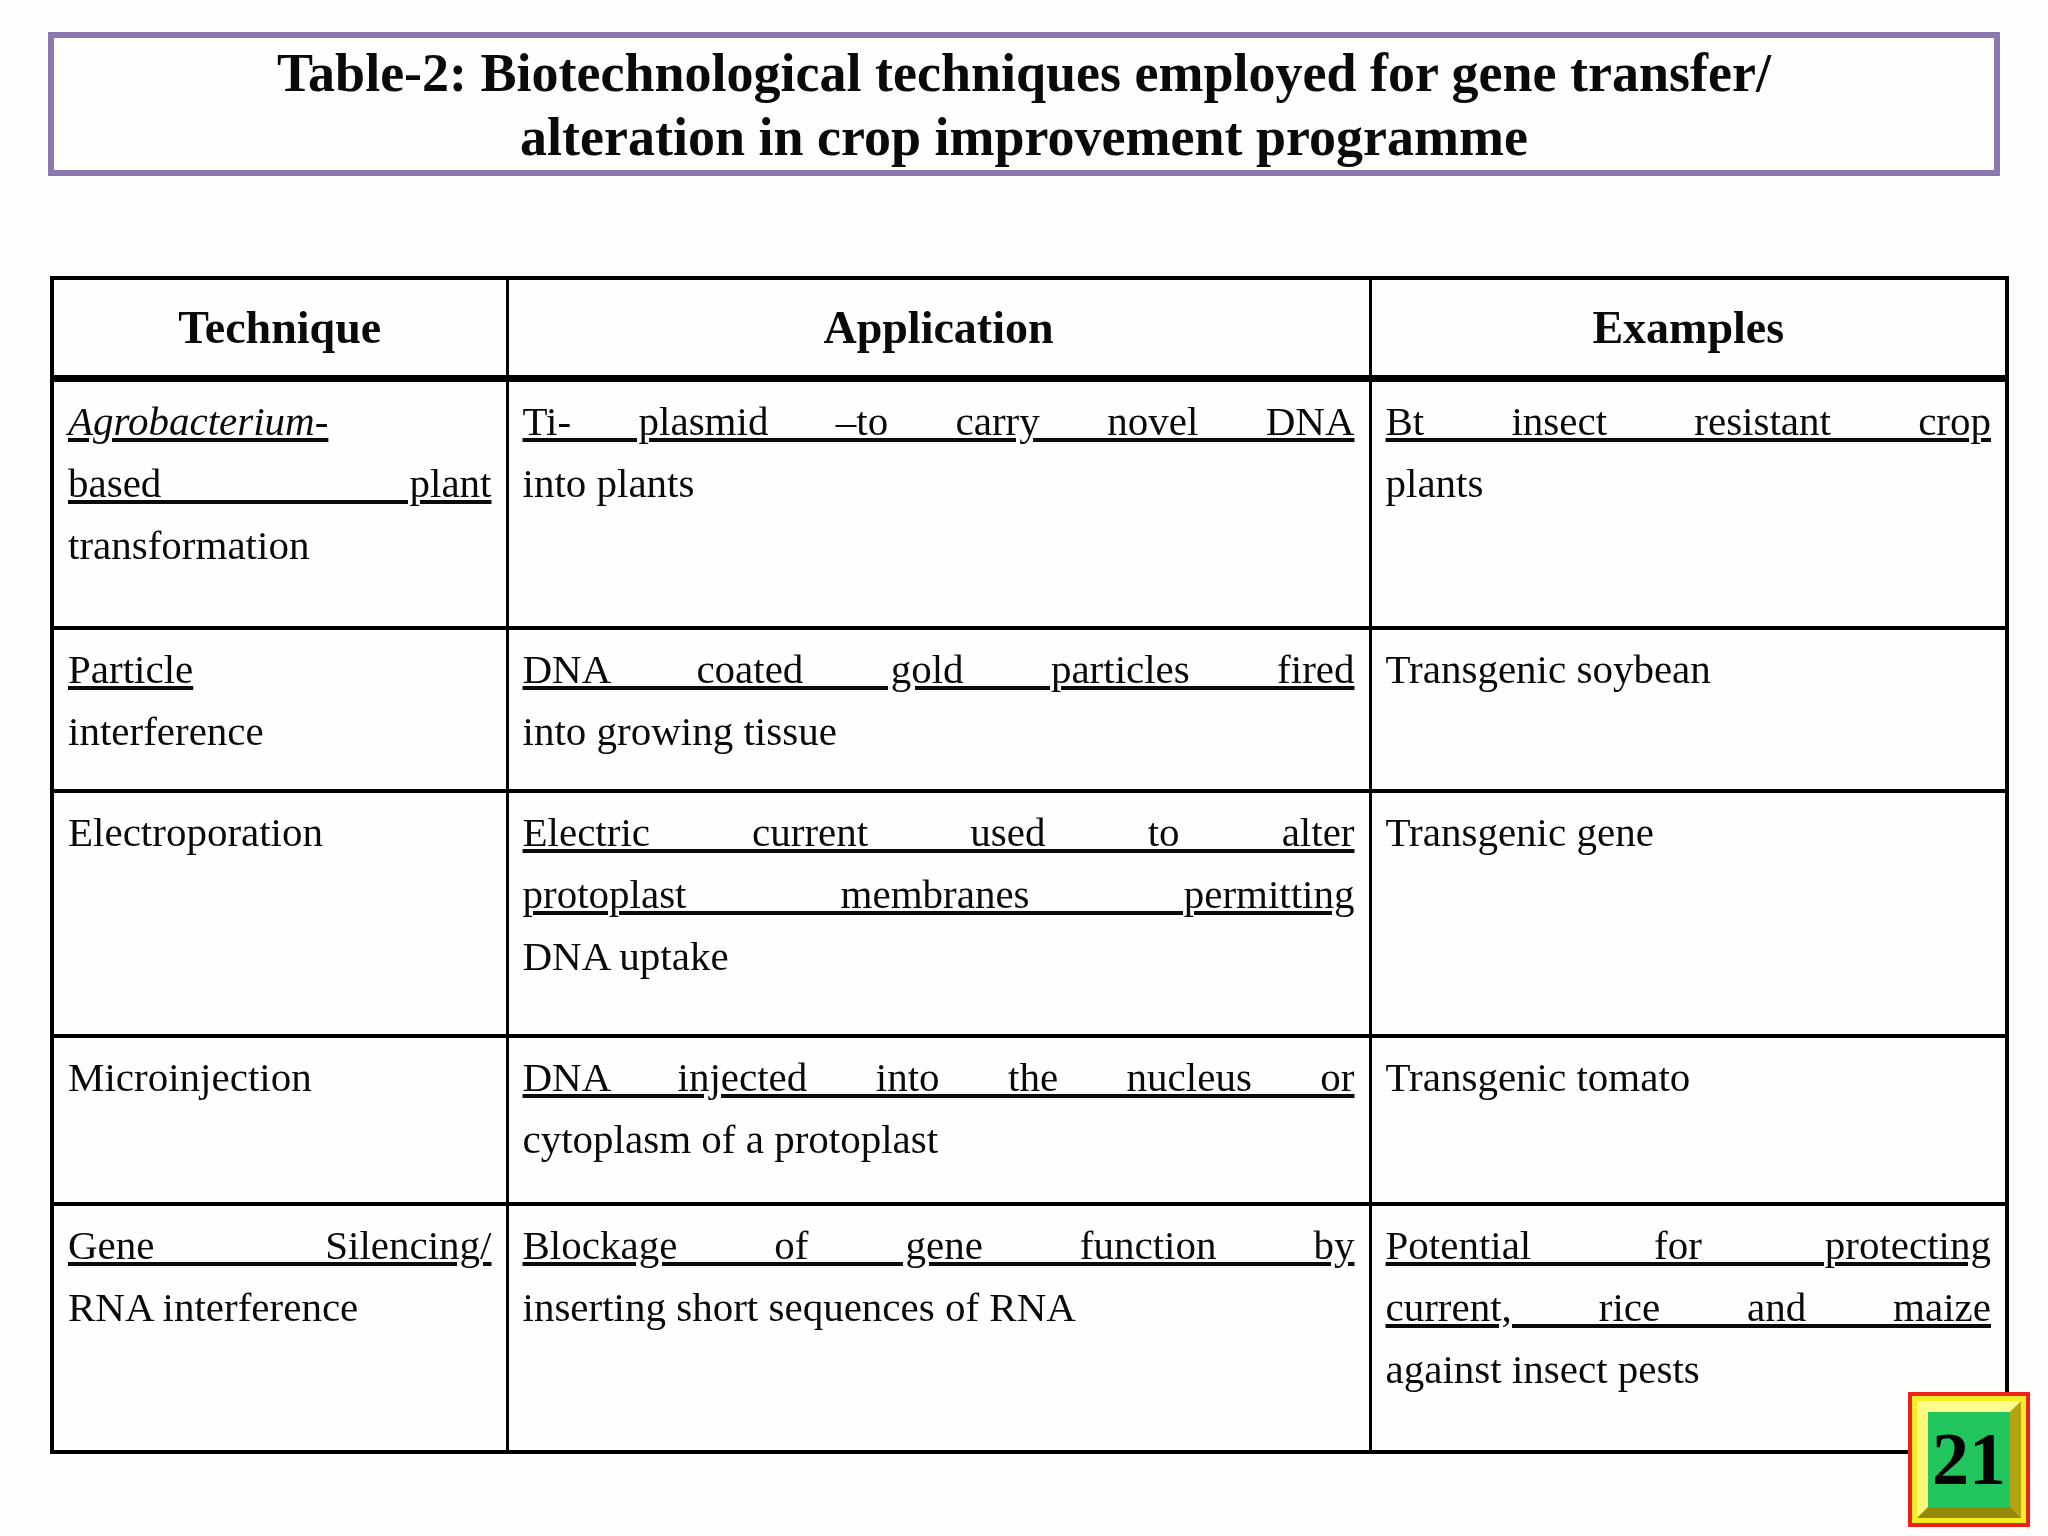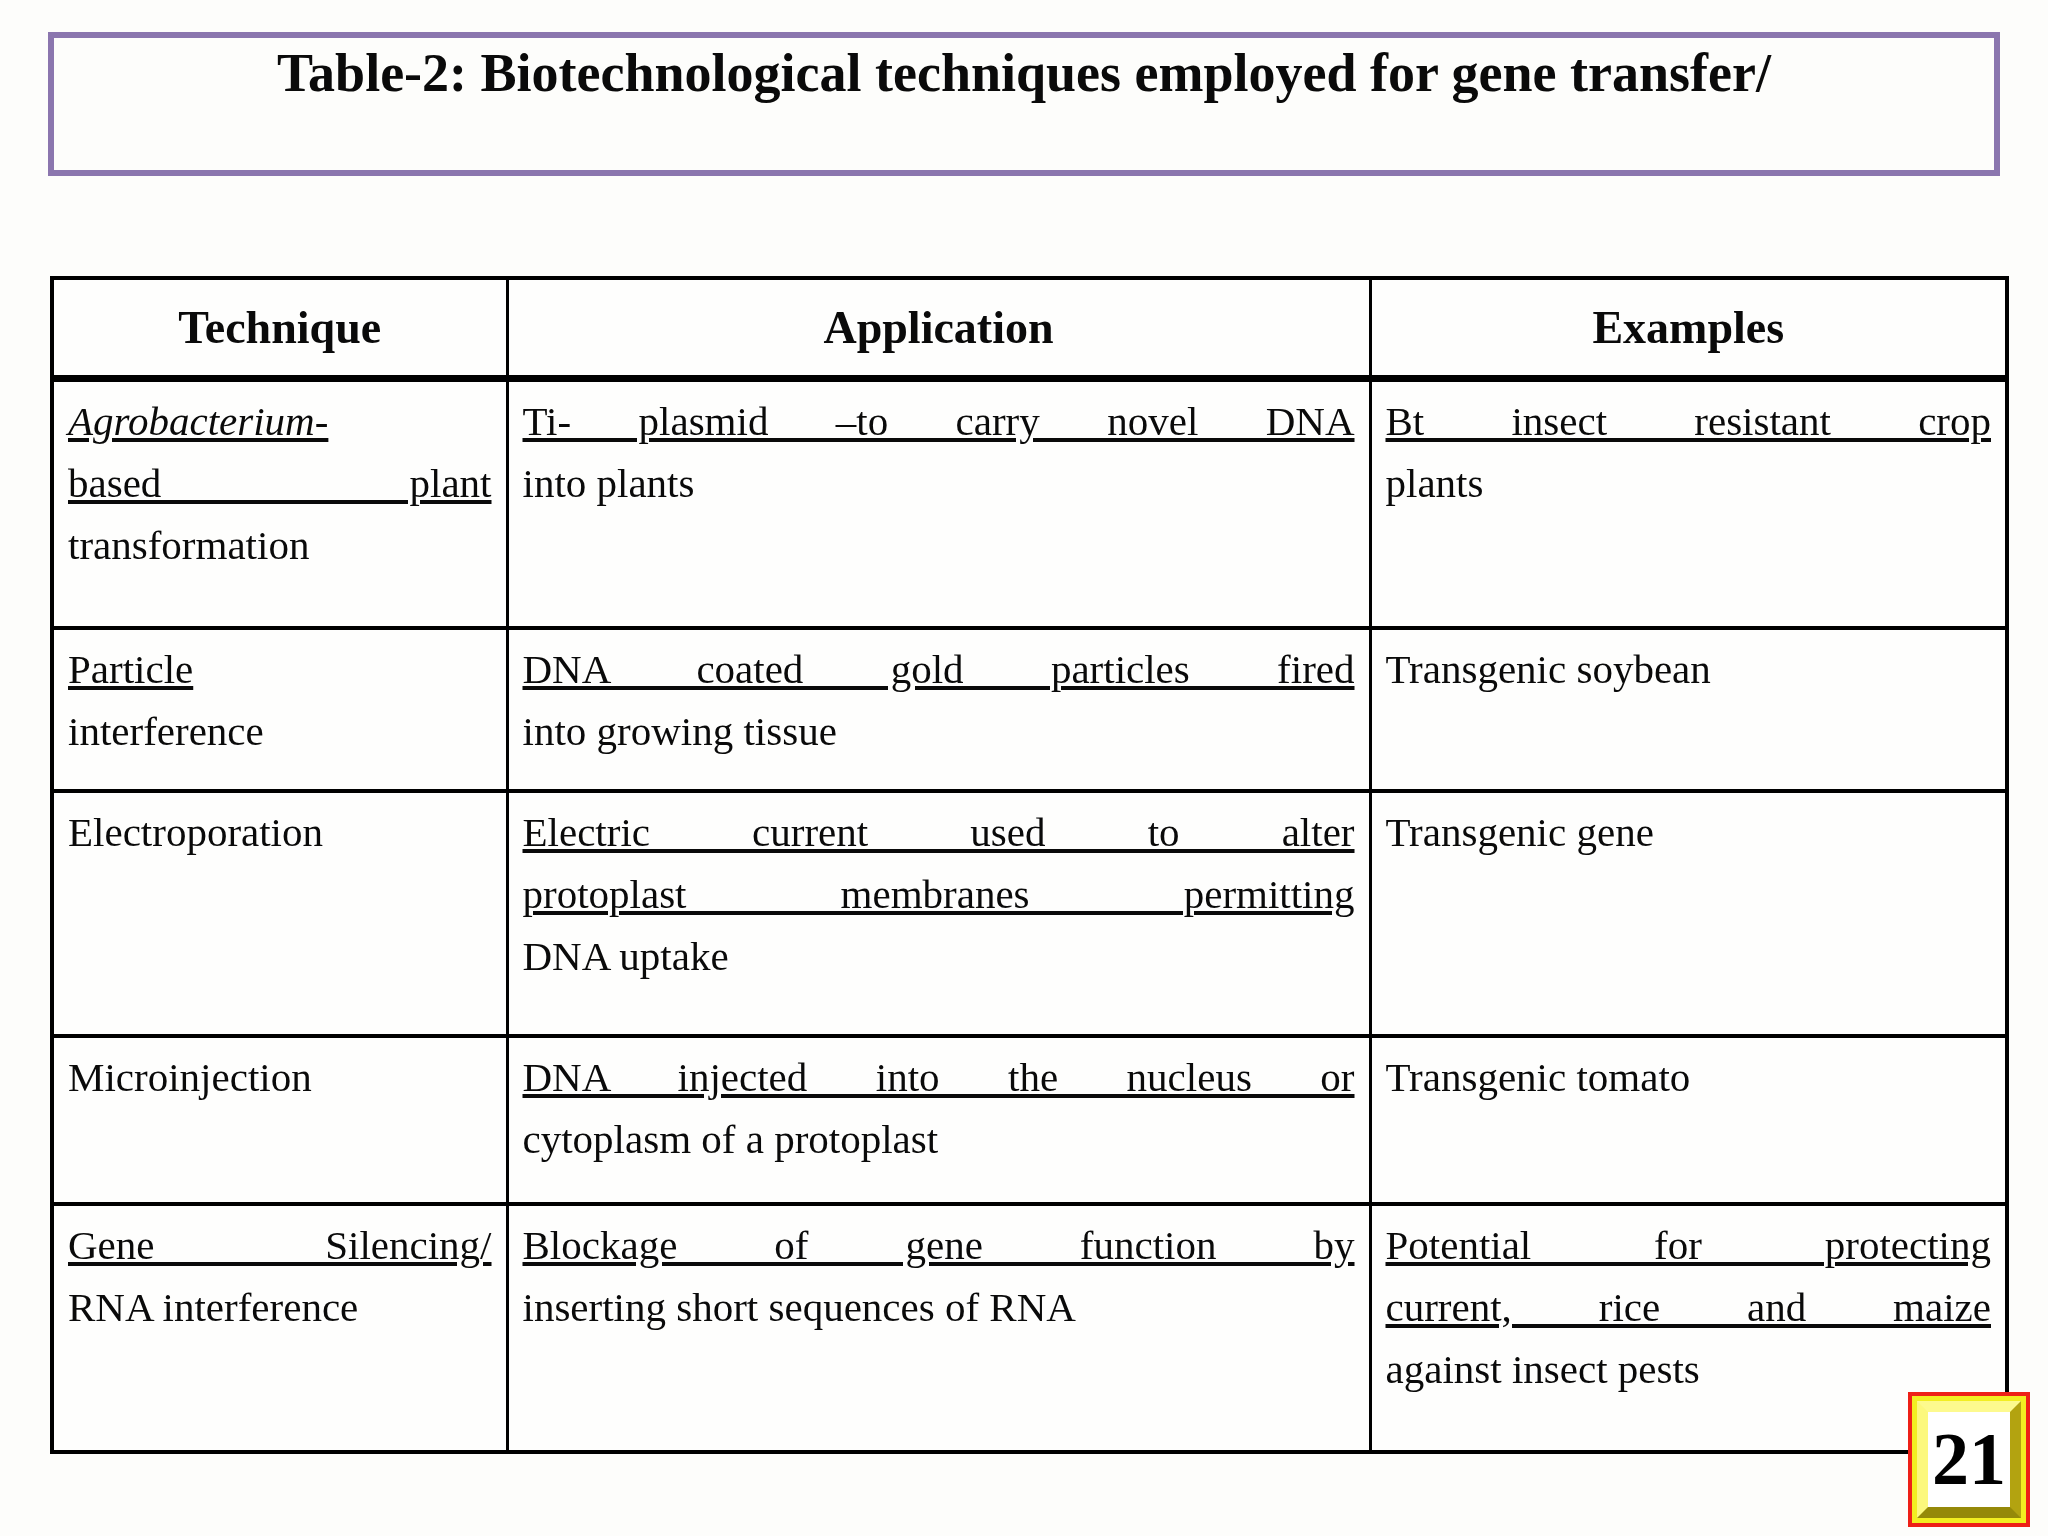--- a/index.html
+++ b/index.html
@@ -90,36 +90,37 @@
     border: 4px solid #ee2017;
     background: #f2ee21;
     padding: 5px;
   }
   .page-number-inner {
     width: 100%;
     height: 100%;
     box-sizing: border-box;
     border: 11px solid;
     border-color: #fdfa8e #b3a310 #958909 #fcf87d;
-    background: #ffffff;
+    background: #22c55e;
     display: flex;
     align-items: center;
     justify-content: center;
     font-size: 74px;
     font-weight: bold;
     color: #000;
   }
 </style>
 </head>
 <body>
 
 <div class="slide">
 
   <div class="title-box">
     <div class="title-line">Table-2: Biotechnological techniques employed for gene transfer/</div>
+    <div class="title-line">alteration in crop improvement programme</div>
   </div>
 
   <table class="data-table">
     <colgroup>
       <col class="c1">
         <col class="c2">
         <col class="c3">
     </colgroup>
     <thead>
       <tr>

